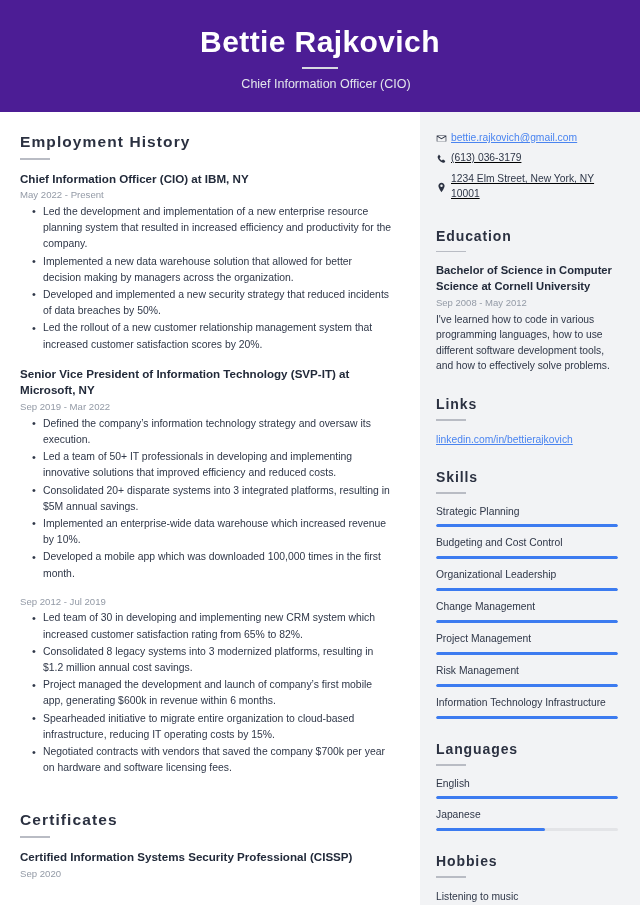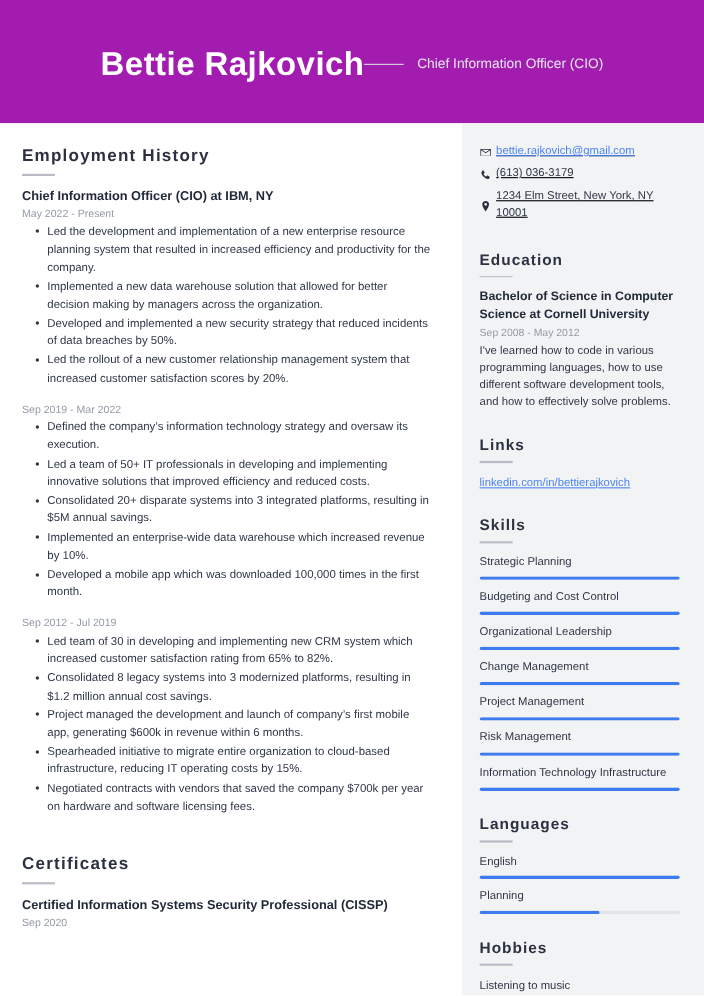--- a/index.html
+++ b/index.html
@@ -15,23 +15,23 @@
     position: relative;
     width: 640px;
     height: 905px;
     background: #ffffff;
     overflow: hidden;
   }
 
   
   .header {
     height: 112px;
-    background: #a21caf;
+    background: #4c1d95;
     display: flex;
-    flex-direction: row;
+    flex-direction: column;
     align-items: center;
     justify-content: center;
     padding-top: 4px;
   }
   .header-name {
     color: #ffffff;
     font-size: 30px;
     font-weight: bold;
     letter-spacing: 0.4px;
     line-height: 1.1;
@@ -226,20 +226,21 @@
               <div class="entry-title">Chief Information Officer (CIO) at IBM, NY</div>
               <div class="entry-date">May 2022 - Present</div>
               <ul class="bullets">
                 <li>Led the development and implementation of a new enterprise resource planning system that resulted in increased efficiency and productivity for the company.</li>
                 <li>Implemented a new data warehouse solution that allowed for better decision making by managers across the organization.</li>
                 <li>Developed and implemented a new security strategy that reduced incidents of data breaches by 50%.</li>
                 <li>Led the rollout of a new customer relationship management system that increased customer satisfaction scores by 20%.</li>
               </ul>
             </div>
             <div class="entry">
+              <div class="entry-title">Senior Vice President of Information Technology (SVP-IT) at Microsoft, NY</div>
               <div class="entry-date">Sep 2019 - Mar 2022</div>
               <ul class="bullets">
                 <li>Defined the company’s information technology strategy and oversaw its execution.</li>
                 <li>Led a team of 50+ IT professionals in developing and implementing innovative solutions that improved efficiency and reduced costs.</li>
                 <li>Consolidated 20+ disparate systems into 3 integrated platforms, resulting in $5M annual savings.</li>
                 <li>Implemented an enterprise-wide data warehouse which increased revenue by 10%.</li>
                 <li>Developed a mobile app which was downloaded 100,000 times in the first month.</li>
               </ul>
             </div>
             <div class="entry">
@@ -369,21 +370,21 @@
         <div class="sec-h small">Languages</div>
         <div class="sec-rule"></div>
         <div id="languages-container">
             <div class="bar-item">
               <div class="bar-label">English</div>
               <div class="bar-track">
                 <div class="bar-fill" style="width: 100%; background: rgb(60, 123, 240);"></div>
               </div>
             </div>
             <div class="bar-item">
-              <div class="bar-label">Planning</div>
+              <div class="bar-label">Japanese</div>
               <div class="bar-track">
                 <div class="bar-fill" style="width: 60%; background: rgb(60, 123, 240);"></div>
               </div>
             </div>
           </div>
       </div>
 
       <div class="side-sec">
         <div class="sec-h small">Hobbies</div>
         <div class="sec-rule"></div>

